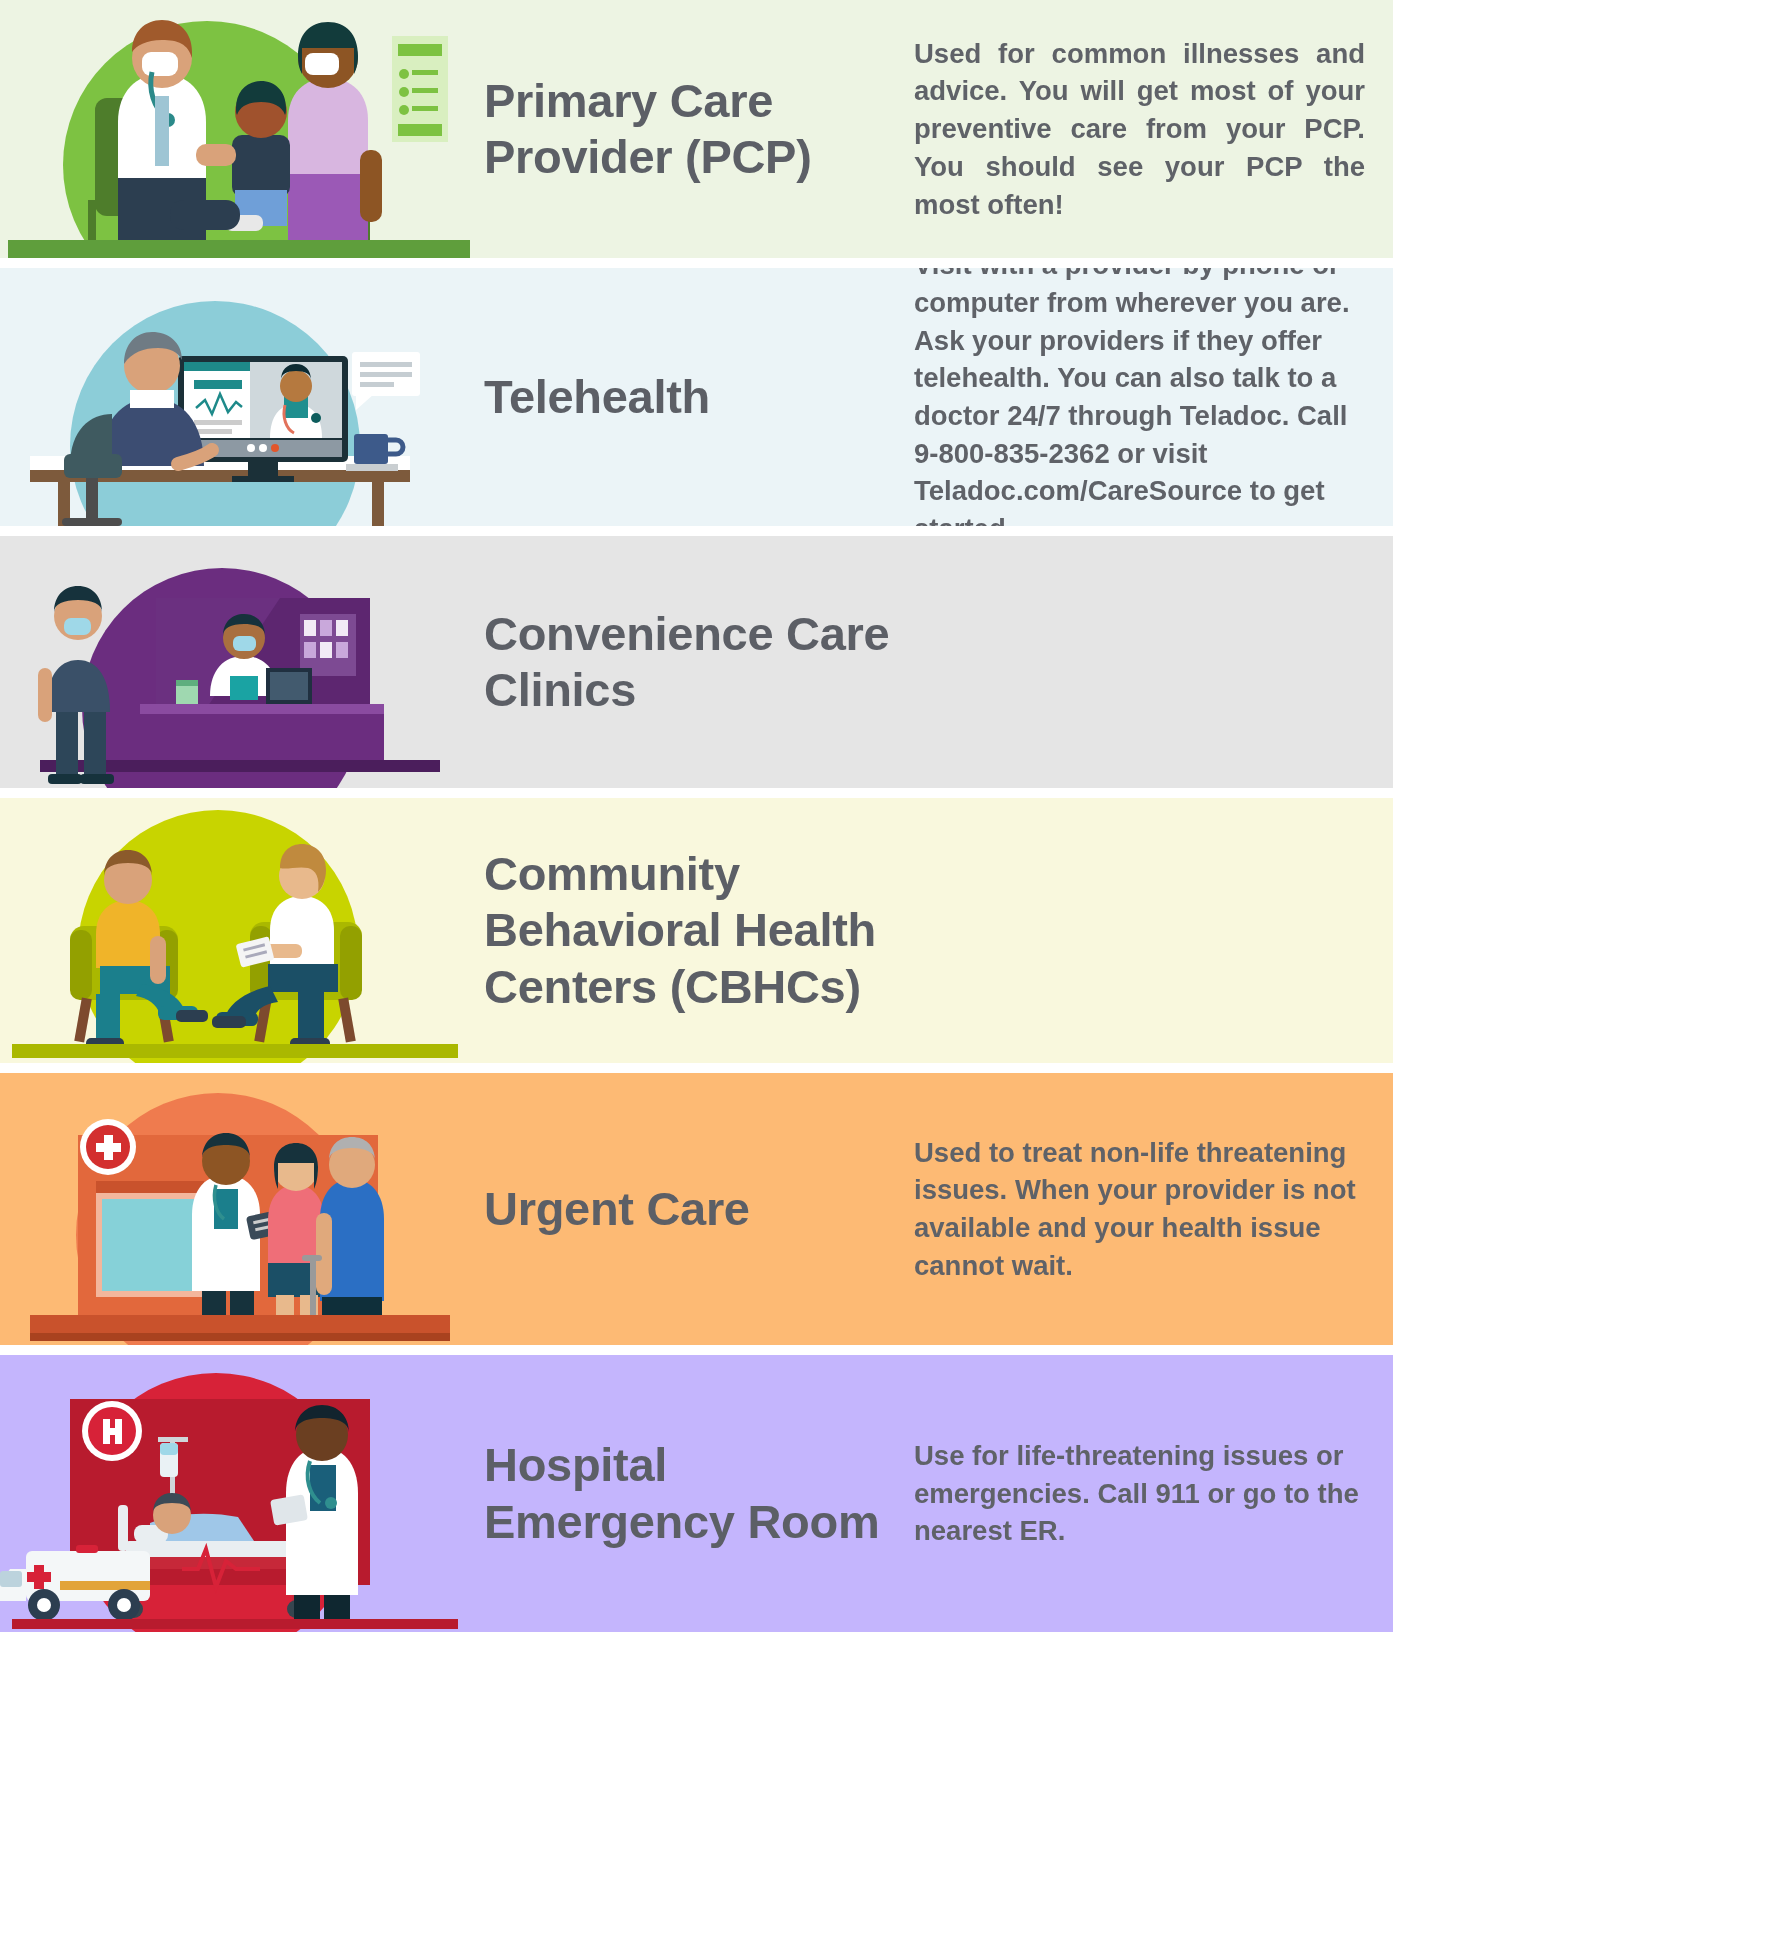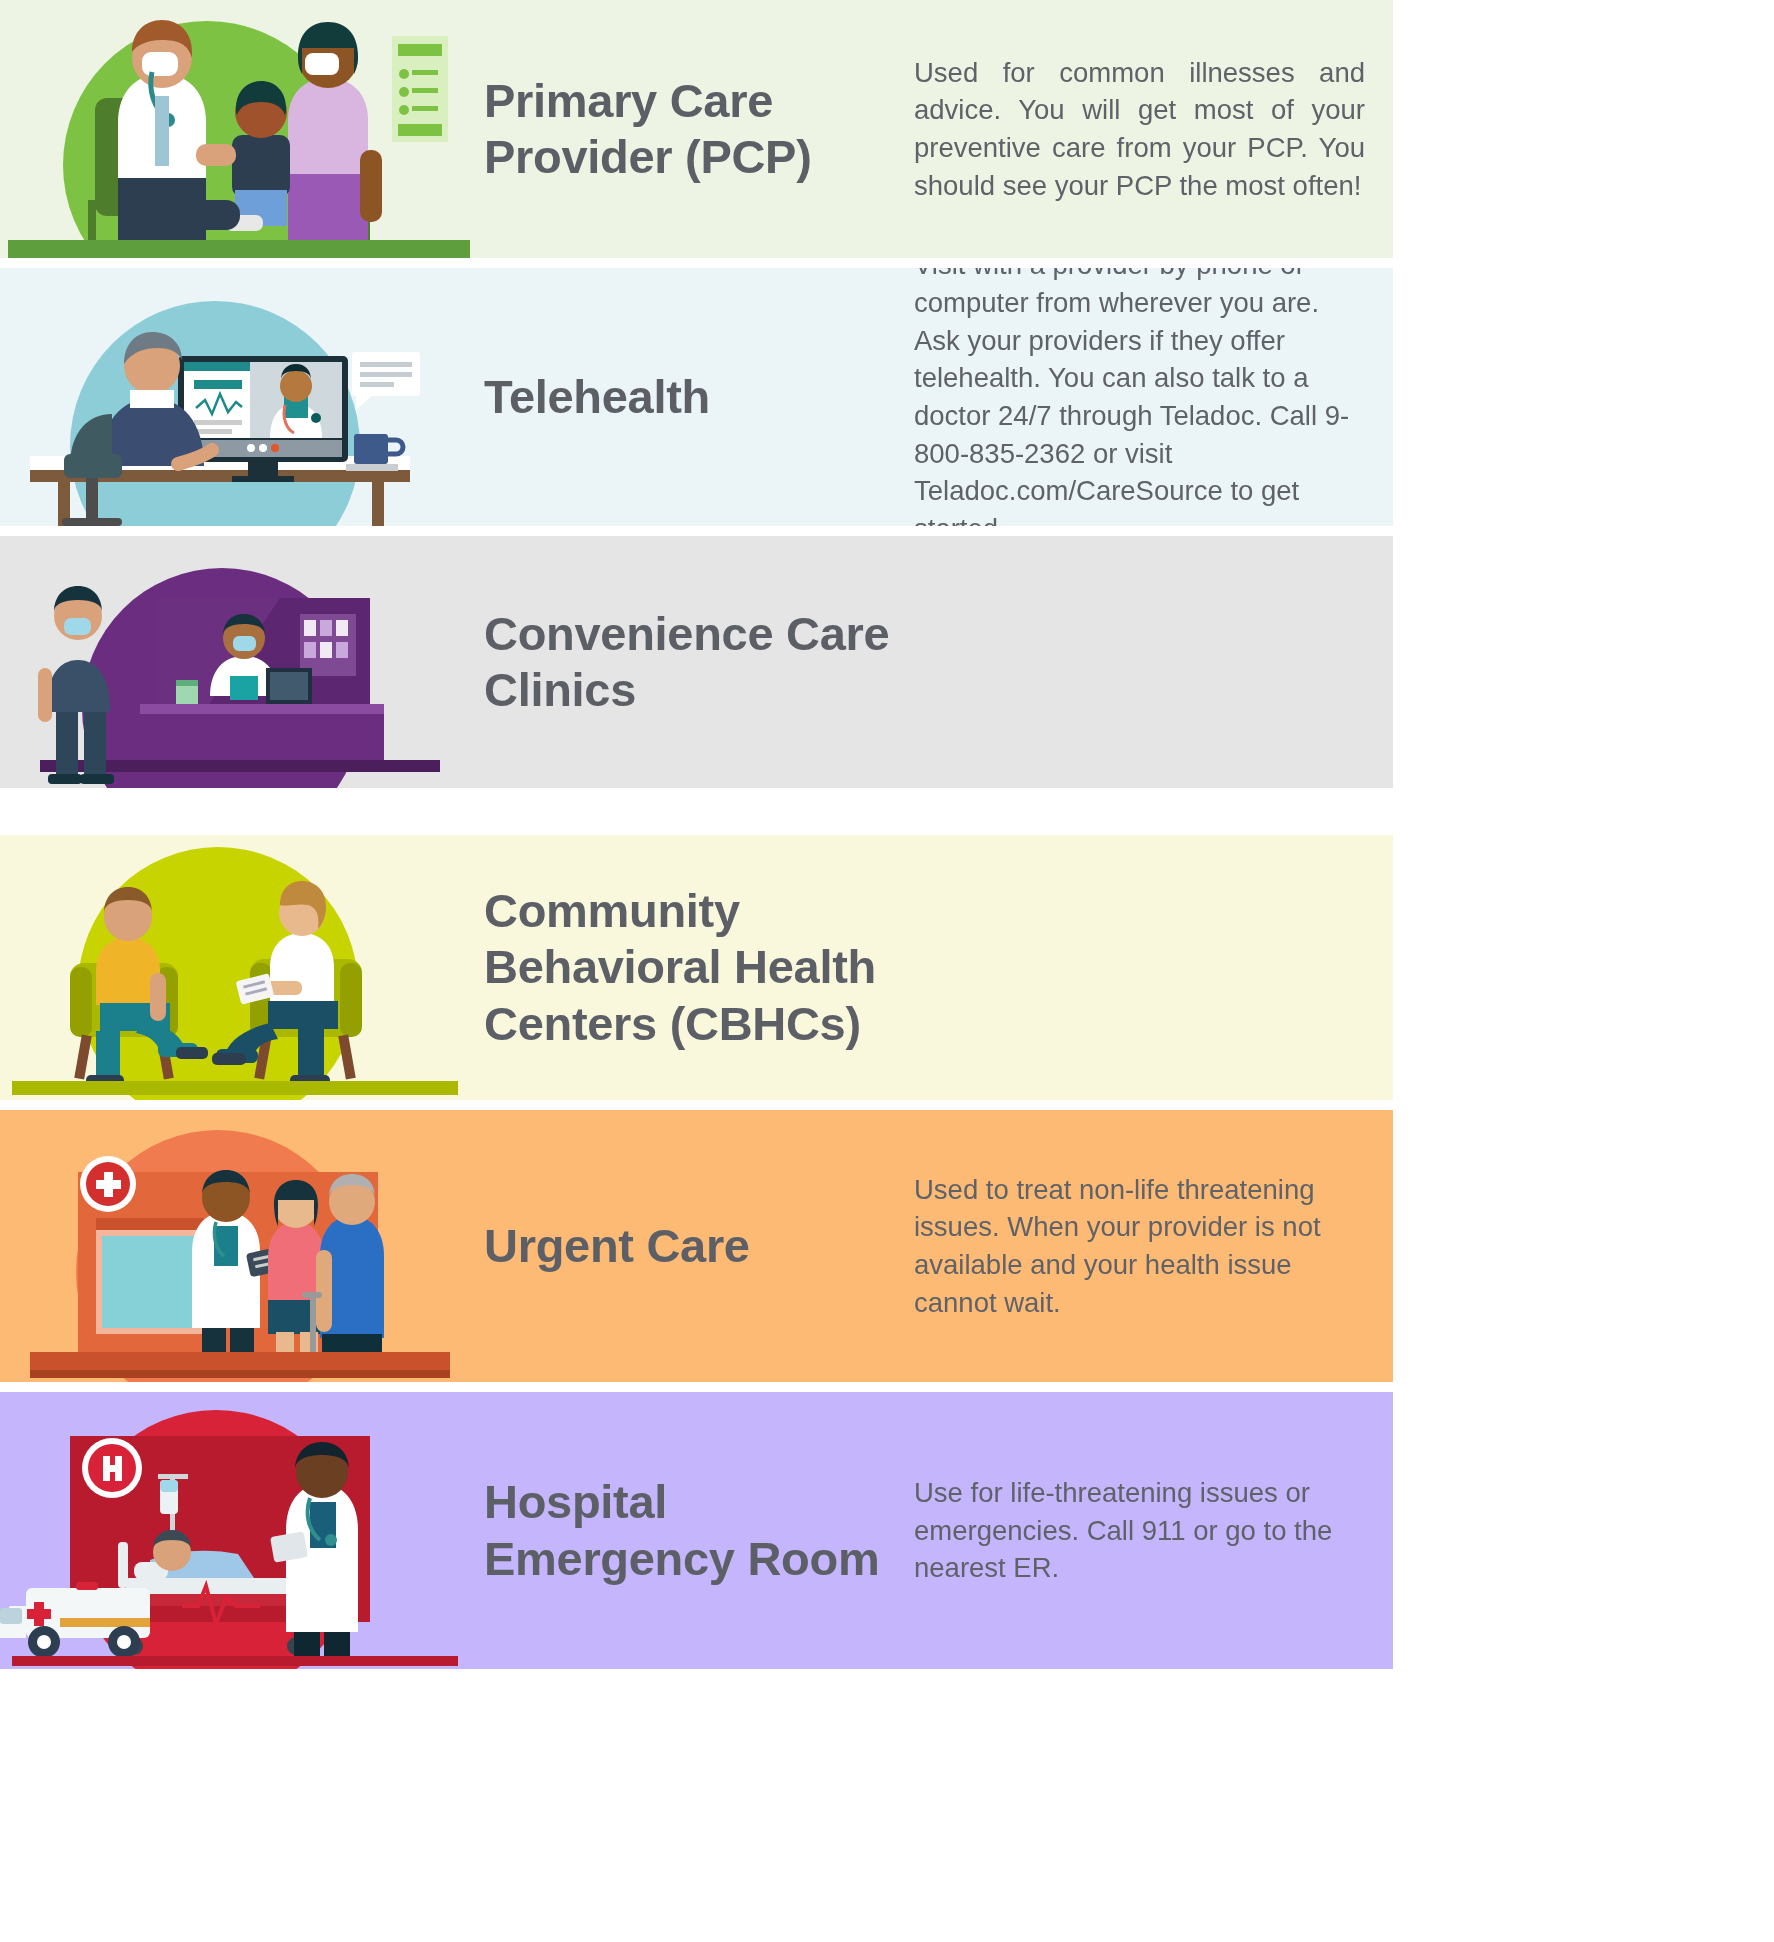--- a/index.html
+++ b/index.html
@@ -50,28 +50,29 @@
     flex: 1 1 auto;
     display: flex;
     align-items: center;
     padding-left: 14px;
     padding-right: 28px;
   }
   .desc-col p {
     font-size: 27.5px;
     line-height: 1.37;
     color: #5f6268;
+    font-weight: bold;
   }
   .desc-col p.justify { text-align: justify; }
 
   
   .bg-pcp       { background: #edf4e3; }
   .bg-tele      { background: #ebf4f7; }
   .bg-conv      { background: #e0d9ea; }
-  .bg-cbhc      { background: #f9f8dd; margin-top: 37px; }
+  .bg-cbhc      { background: #f9f8dd; }
   .bg-urgent    { background: #fce8dd; }
   .bg-er        { background: #fbdfdf; }
 
   .h-pcp    { height: 258px; }
   .h-tele   { height: 258px; }
   .h-conv   { height: 252px; }
   .h-cbhc   { height: 265px; }
   .h-urgent { height: 272px; }
   .h-er     { height: 277px; }
 </style>

